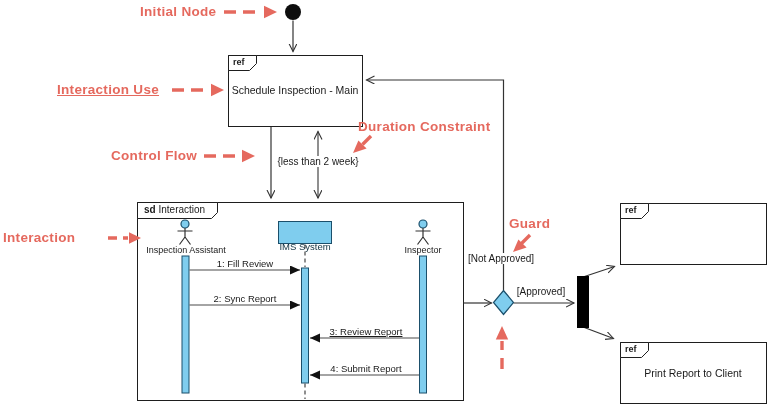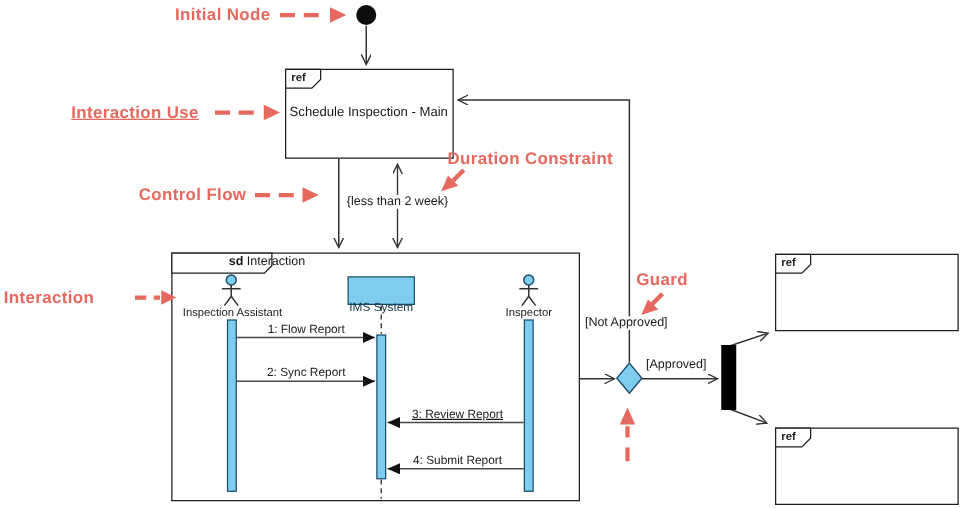--- a/index.html
+++ b/index.html
@@ -102,34 +102,35 @@
       <polygon points="141,238 129,232.2 129,243.8"></polygon>
       <polygon points="353,153 366.6,148.6 358.4,140.4"></polygon>
       <polygon points="513,252 526.6,247.6 518.4,239.4"></polygon>
       <polygon points="502,326 495.8,339.5 508.2,339.5"></polygon>
     </g>
   </svg>
 
   <div class="tabtext" style="left:233px; top:57px;">ref</div>
   <div class="tabtext" style="left:625px; top:205px;">ref</div>
   <div class="tabtext" style="left:625px; top:344px;">ref</div>
-  <div class="sdtab" style="left:144px; top:204px;margin-left:39px;">
+  <div class="sdtab" style="left:144px; top:204px;">
     <span class="kw">sd</span>
     <span>Interaction</span>
   </div>
 
   <div class="frame-title" style="left:228px; top:84px; width:134px;">Schedule Inspection - Main</div>
+  <div class="frame-title" style="left:620px; top:367px; width:146px;">Print Report to Client</div>
 
   <div class="guard-text" style="left:318px; top:156px;">{less than 2 week}</div>
 
   <div class="actor-label" style="left:186px; top:245px;">Inspection Assistant</div>
   <div class="ims-text" style="left:278px; top:227px; width:54px;">IMS System</div>
   <div class="actor-label" style="left:423px; top:245px;">Inspector</div>
 
-  <div class="msg" style="left:245px; top:258px;">1: Flow Report</div>
+  <div class="msg" style="left:245px; top:258px;">1: Fill Review</div>
   <div class="msg" style="left:245px; top:293px;">2: Sync Report</div>
   <div class="msg" style="left:366px; top:326px;text-decoration:underline;">3: Review Report</div>
   <div class="msg" style="left:366px; top:363px;">4: Submit Report</div>
 
   <div class="guard-text" style="left:501px; top:253px;">[Not Approved]</div>
   <div class="guard-text" style="left:541px; top:286px; background:transparent;">[Approved]</div>
 
   <div class="ann" style="left:140px; top:4px;">Initial Node</div>
   <div class="ann" style="left:57px; top:82px;text-decoration:underline;">Interaction Use</div>
   <div class="ann" style="left:111px; top:148px;">Control Flow</div>

